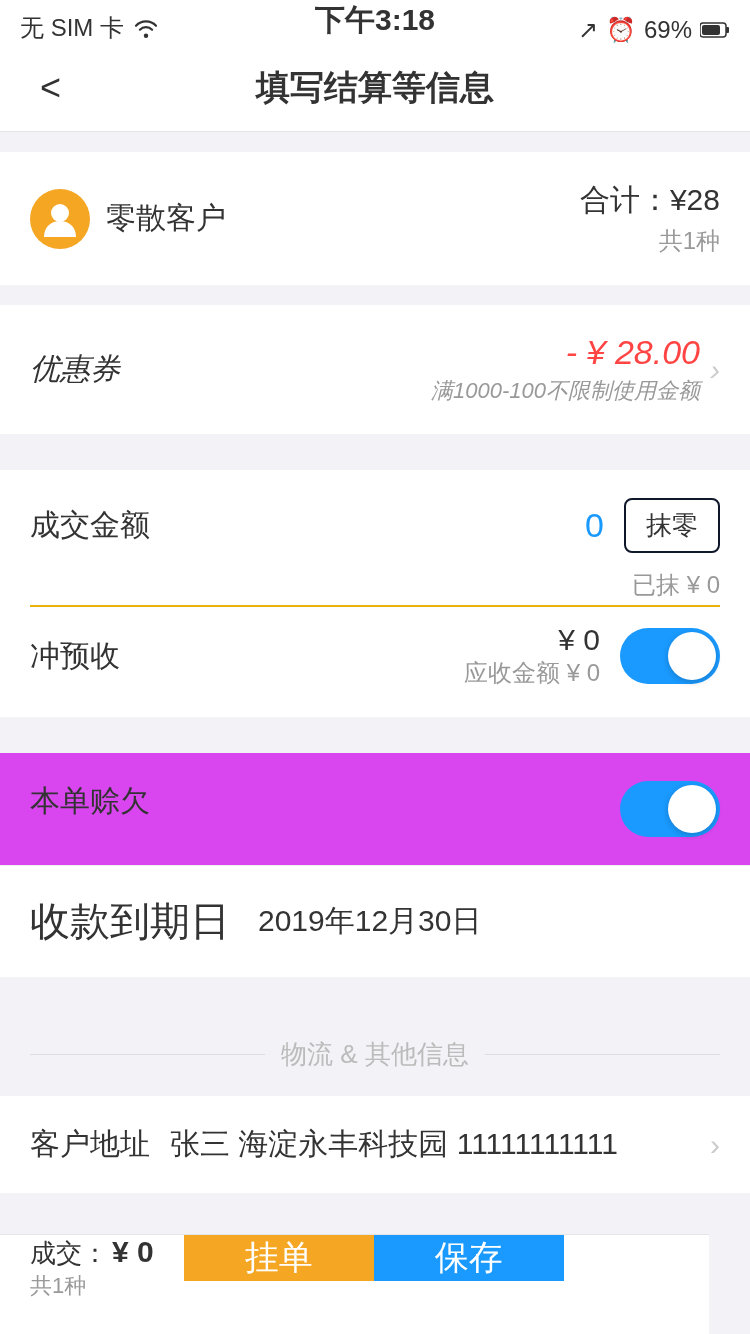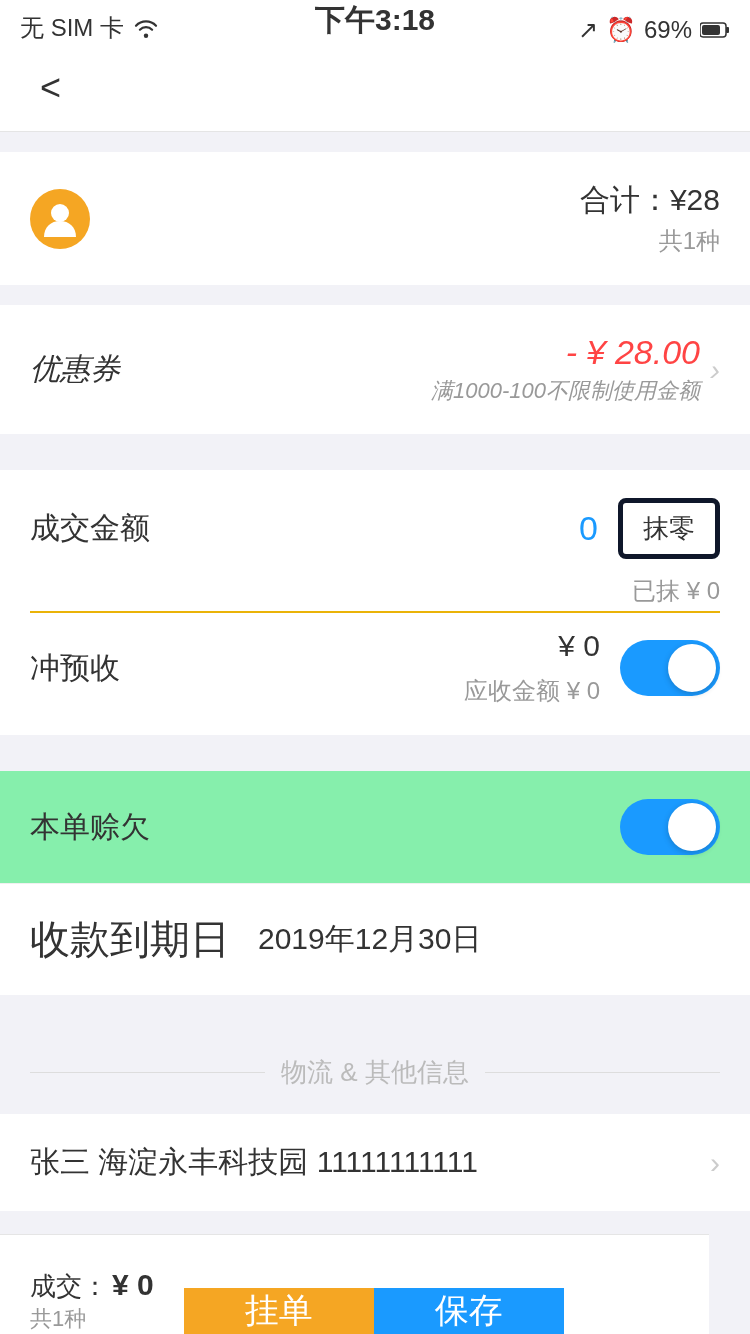--- a/index.html
+++ b/index.html
@@ -188,21 +188,21 @@
       display: flex;
       align-items: center;
       gap: 20px;
     }
     .deal-amount {
       font-size: 34px;
       color: #1a9aff;
       font-weight: 500;
     }
     .round-zero-btn {
-      border: 5px solid #0f172a;
+      border: 2px solid #0f172a;
       border-radius: 8px;
       padding: 8px 20px;
       font-size: 26px;
       color: #333;
       background: #fff;
       cursor: pointer;
     }
     .deal-sub {
       font-size: 24px;
       color: #999;
@@ -231,21 +231,21 @@
     .prereceive-amount-block {
       text-align: right;
     }
     .prereceive-amount {
       font-size: 30px;
       color: #333;
     }
     .prereceive-sub {
       font-size: 24px;
       color: #999;
-      margin-top: 12px;
+      margin-top: 0;
     }
 
     
     .toggle {
       width: 100px;
       height: 56px;
       border-radius: 28px;
       background: #1a9aff;
       position: relative;
       cursor: pointer;
@@ -257,25 +257,24 @@
       border-radius: 50%;
       background: #fff;
       position: absolute;
       top: 4px;
       right: 4px;
       box-shadow: 0 2px 6px rgba(0,0,0,0.2);
     }
 
     
     .debt-section {
-      background: #86efac;
+      background: #d946ef;
       padding: 28px 30px;
       margin-top: 20px;
       display: flex;
-      align-items: center;
       justify-content: space-between;
     }
     .debt-label {
       font-size: 30px;
       color: #333;
     }
 
     
     .due-date-section {
       background: #fff;
@@ -344,21 +343,21 @@
       flex: 1;
     }
 
     
     .bottom-bar {
       position: fixed;
       bottom: 0;
       width: 709px;
       height: 100px;
       display: flex;
-      align-items: flex-end;
+      align-items: flex-start;
       background: #fff;
       border-top: 1px solid #e5e5e5;
     }
     .bottom-deal-label {
       font-size: 26px;
       color: #333;
     }
     .bottom-deal-amount {
       font-size: 30px;
       color: #333;
@@ -416,32 +415,34 @@
     <svg width="30" height="18" viewBox="0 0 30 18">
       <rect x="0" y="2" width="26" height="14" rx="3" ry="3" stroke="#333" stroke-width="1.5" fill="none"></rect>
       <rect x="26" y="6" width="3" height="6" rx="1" fill="#333"></rect>
       <rect x="2" y="4" width="18" height="10" rx="2" fill="#333"></rect>
     </svg>
   </div>
 </div>
 
 <div class="nav-bar">
   <span class="nav-back">&lt;</span>
+  <span class="nav-title">填写结算等信息</span>
 </div>
 
 <div class="content">
 
   <div class="customer-section">
     <div class="customer-left">
       <div class="customer-avatar">
         <svg class="avatar-icon" viewBox="0 0 40 40">
           <circle cx="20" cy="14" r="9" fill="#fff"></circle>
           <path d="M4 38c0-10 7-16 16-16s16 6 16 16" fill="#fff"></path>
         </svg>
       </div>
+      <span class="customer-name">零散客户</span>
     </div>
     <div class="customer-right">
       <div class="total-amount">合计：¥28</div>
       <div class="total-count">共1种</div>
     </div>
   </div>
 
   <div class="coupon-section">
     <span class="coupon-label">优惠券</span>
     <div class="coupon-right">
@@ -499,20 +500,21 @@
 
   <div class="logistics-section">
     <div class="logistics-lines">
       <div class="logistics-line"></div>
       <span class="logistics-label">物流 &amp; 其他信息</span>
       <div class="logistics-line"></div>
     </div>
   </div>
 
   <div class="address-section">
+    <span class="address-label">客户地址</span>
     <span class="address-value">张三 海淀永丰科技园 11111111111</span>
     <span class="chevron-right">›</span>
   </div>
 
 </div>
 
 <div class="bottom-bar">
   <div class="bottom-left">
     <div>
       <div style="display:flex;align-items:baseline;gap:4px;">

